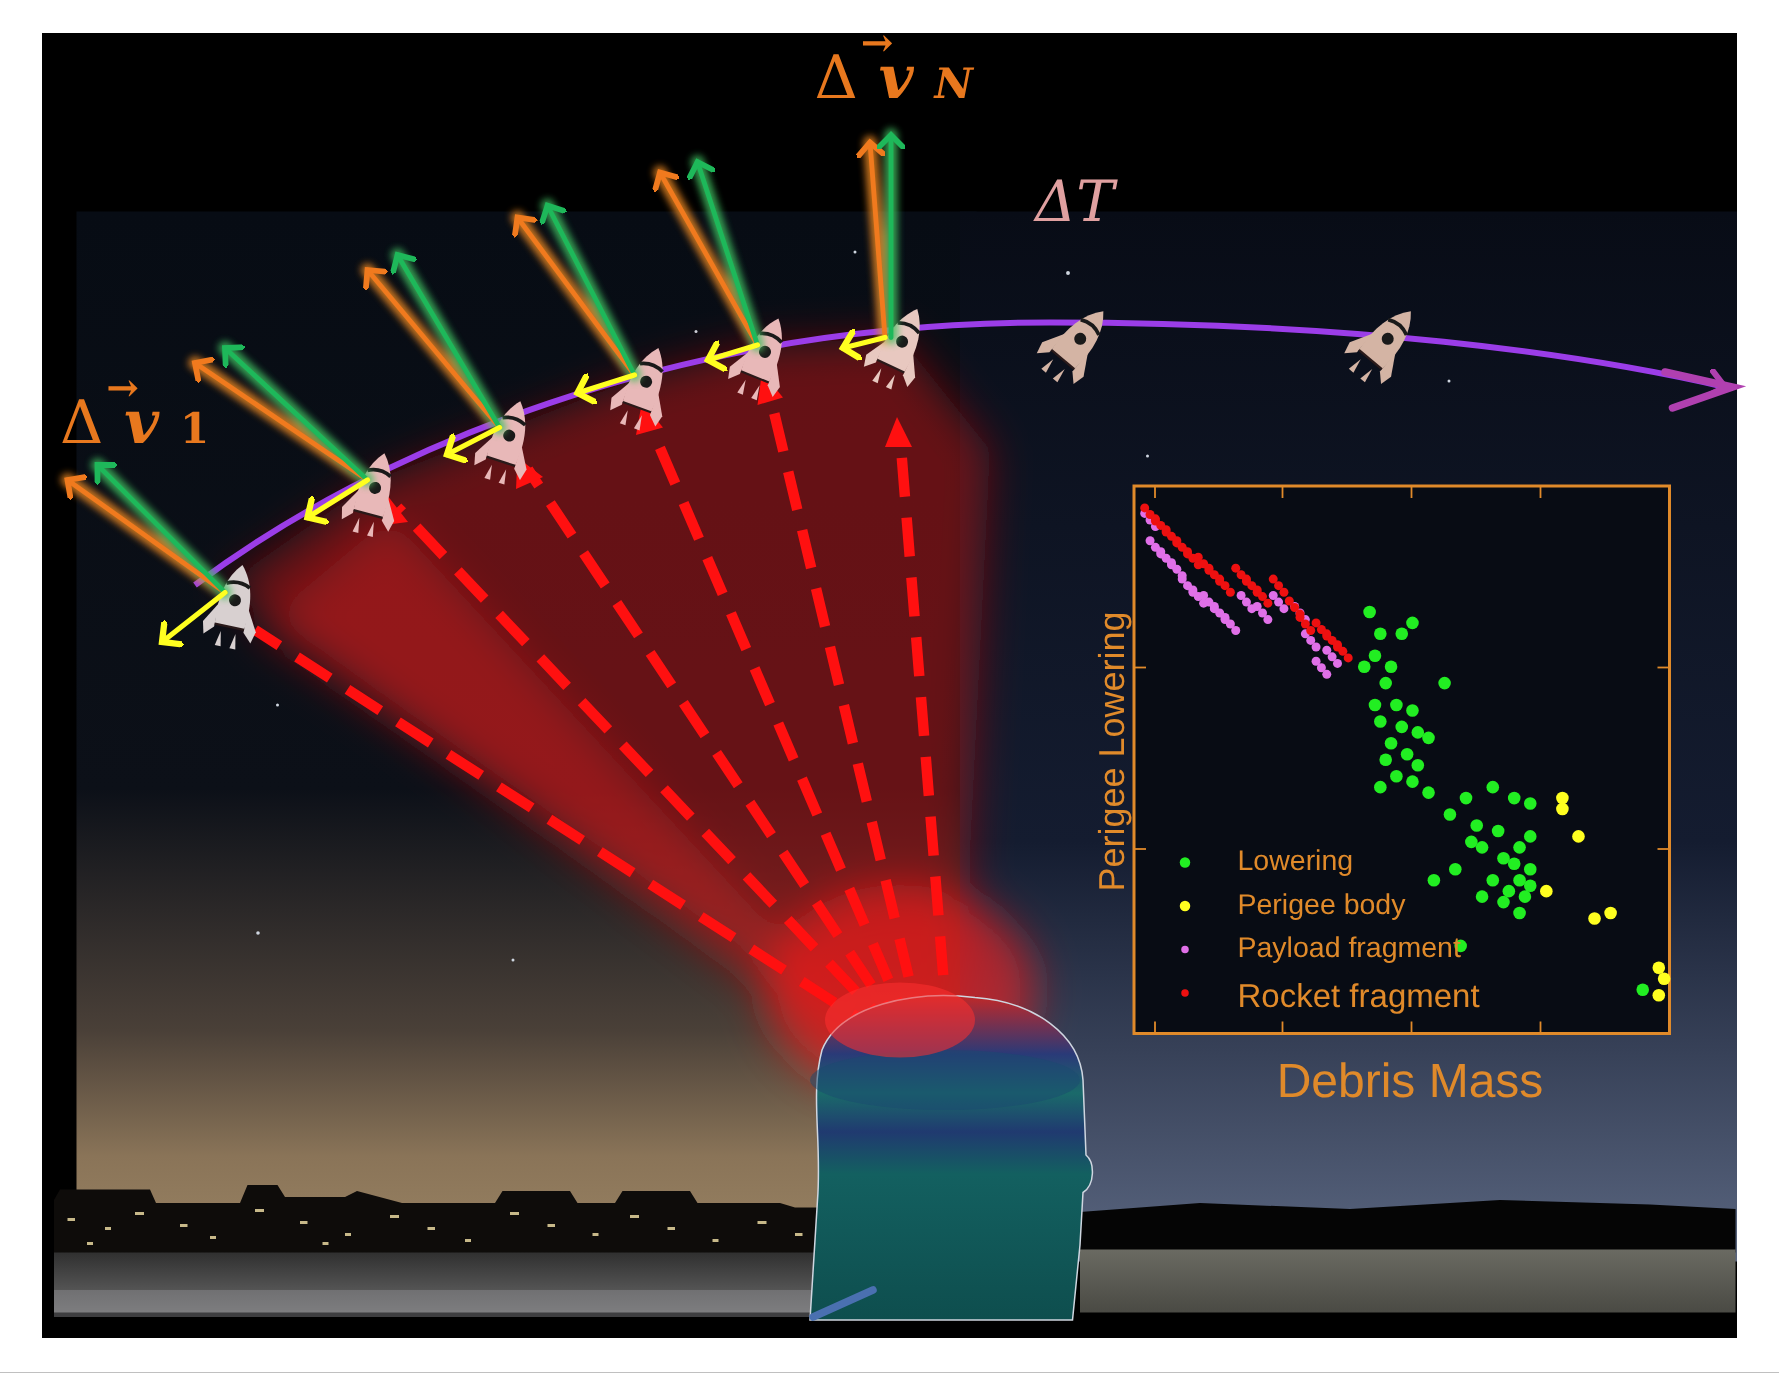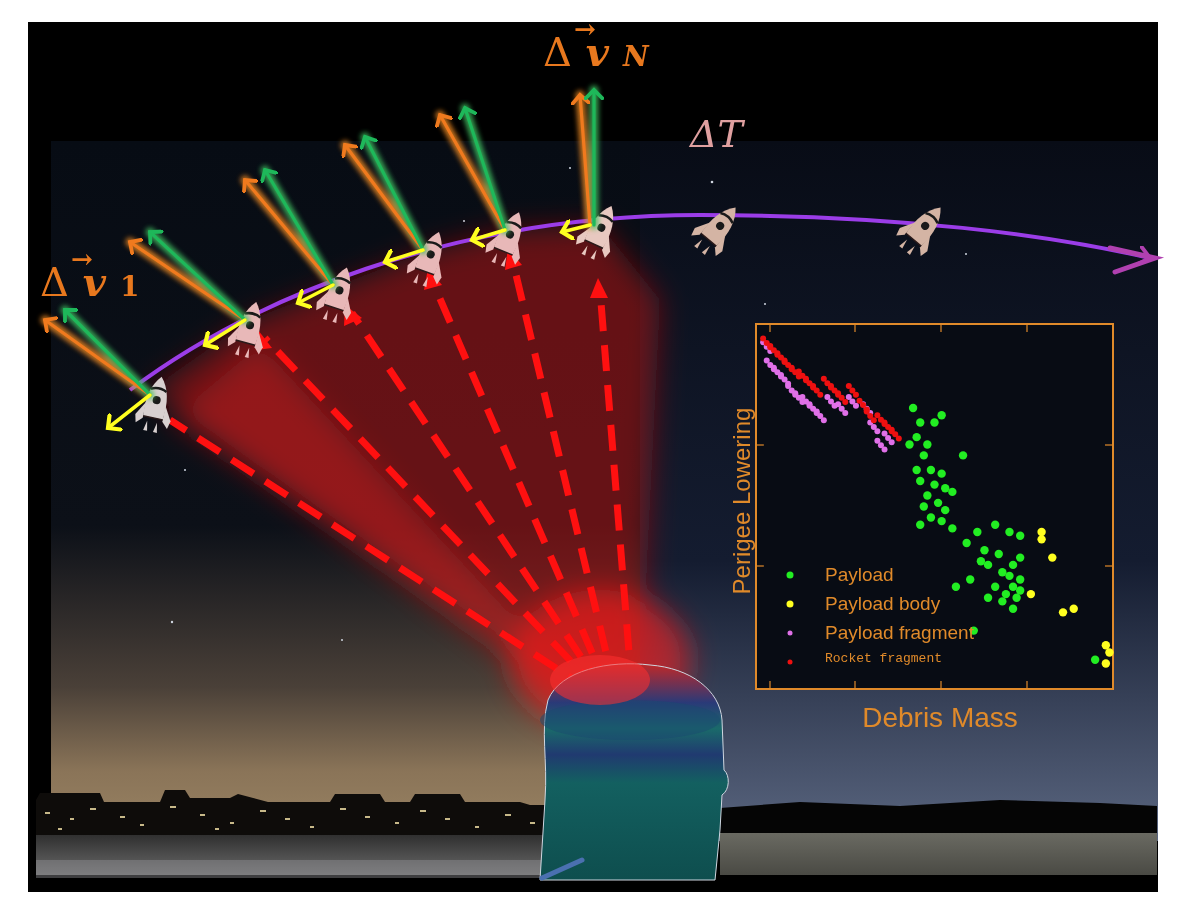--- a/index.html
+++ b/index.html
@@ -418,18 +418,18 @@
 <div class="lbl" style="left:543px;top:28px;color:#e8781e;font-size:40px;font-style:normal;">
   <span>Δ</span><span style="font-style:italic;font-weight:bold;position:relative;">
     <span>v</span>
     <span style="position:absolute;left:2px;top:-14px;font-size:26px;">→</span>
   </span><span style="font-size:28px;font-style:italic;font-weight:bold;">N</span>
 </div>
 
 <div class="lbl" style="left:690px;top:112px;color:#e0a0a0;font-size:38px;">ΔT</div>
 
 <div style="position:absolute;left:612px;top:487px;width:260px;text-align:center;transform:rotate(-90deg);color:#e08a2a;font-family:'Liberation Sans',sans-serif;font-size:24px;">Perigee Lowering</div>
-<div style="position:absolute;left:820px;top:702px;width:240px;text-align:center;color:#e08a2a;font-family:'Liberation Sans',sans-serif;font-size:28px;">Debris Mass</div>
-
-<div style="position:absolute;left:825px;top:564px;color:#e08a2a;font-family:'Liberation Sans',sans-serif;font-size:19px;">Payload</div>
-<div style="position:absolute;left:825px;top:593px;color:#e08a2a;font-family:'Liberation Sans',sans-serif;font-size:19px;">Payload body</div>
+<div style="position:absolute;left:820px;top:702px;width:240px;text-align:center;color:#e08a2a;font-family:'Liberation Sans',sans-serif;font-size:32px;">Debris Mass</div>
+
+<div style="position:absolute;left:825px;top:564px;color:#e08a2a;font-family:'Liberation Sans',sans-serif;font-size:19px;">Lowering</div>
+<div style="position:absolute;left:825px;top:593px;color:#e08a2a;font-family:'Liberation Sans',sans-serif;font-size:19px;">Perigee body</div>
 <div style="position:absolute;left:825px;top:622px;color:#e08a2a;font-family:'Liberation Sans',sans-serif;font-size:19px;">Payload fragment</div>
-<div style="position:absolute;left:825px;top:651px;color:#e08a2a;font-family:Liberation Mono, monospace;font-size:13px;">Rocket fragment</div>
+<div style="position:absolute;left:825px;top:651px;color:#e08a2a;font-family:Liberation Sans, sans-serif;font-size:22px;">Rocket fragment</div>
 
 </body></html>

